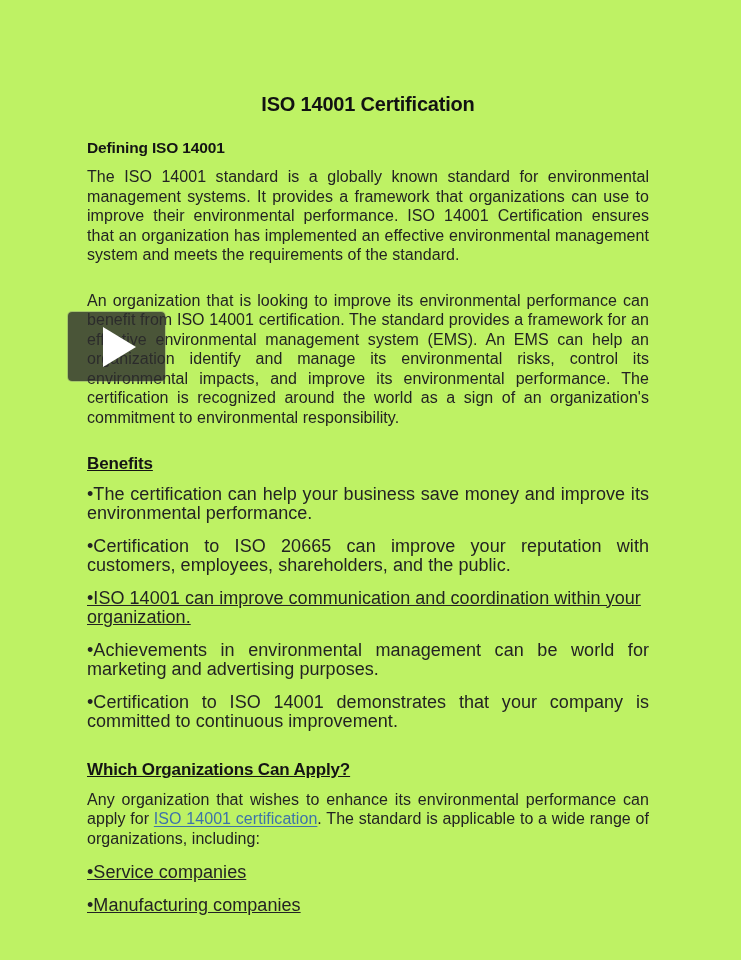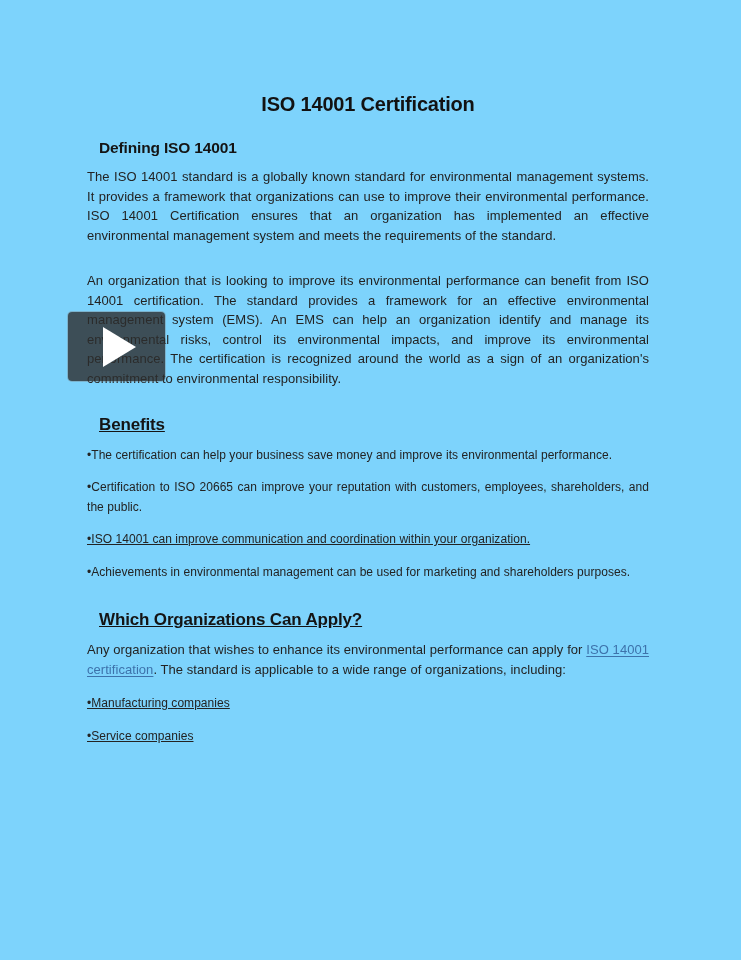--- a/index.html
+++ b/index.html
@@ -16,21 +16,21 @@
     color: #1c1c1c;
     -webkit-font-smoothing: antialiased;
   }
 
   .page {
     position: absolute;
     left: 0;
     top: 0;
     width: 741px;
     height: 960px;
-    background: #7dd3fc;
+    background: #bef264;
   }
 
   .content {
     position: absolute;
     left: 87px;
     top: 92px;
     width: 562px;
   }
 
   .doc-title {
@@ -40,41 +40,41 @@
     letter-spacing: -0.2px;
     color: #121212;
     margin: 0 0 22px 0;
     line-height: 1.2;
   }
 
   h2.section-heading {
     font-size: 15.5px;
     font-weight: bold;
     color: #141414;
-    margin: 0 0 10px 12px;
+    margin: 0 0 10px 0;
     line-height: 1.25;
     letter-spacing: -0.15px;
   }
 
   h2.section-heading.big {
     font-size: 17px;
     text-decoration: underline;
   }
 
   p.body-text {
-    font-size: 13px;
+    font-size: 16px;
     line-height: 19.5px;
     text-align: justify;
     color: #232323;
     margin: 0 0 15px 0;
     letter-spacing: 0.05px;
   }
 
   p.bullet {
-    font-size: 12px;
+    font-size: 18px;
     line-height: 19.5px;
     text-align: justify;
     color: #232323;
     margin: 0 0 13px 0;
     letter-spacing: 0.05px;
   }
 
   p.bullet.flush {
     text-align: left;
     text-decoration: underline;
@@ -127,29 +127,30 @@
     <div class="sec-gap"></div>
 
     <p class="body-text">An organization that is looking to improve its environmental performance can benefit from ISO 14001 certification. The standard provides a framework for an effective environmental management system (EMS). An EMS can help an organization identify and manage its environmental risks, control its environmental impacts, and improve its environmental performance. The certification is recognized around the world as a sign of an organization's commitment to environmental responsibility.</p>
 
     <div class="sec-gap"></div>
 
     <h2 class="section-heading big">Benefits</h2>
     <p class="bullet">•The certification can help your business save money and improve its environmental performance.</p>
     <p class="bullet">•Certification to ISO 20665 can improve your reputation with customers, employees, shareholders, and the public.</p>
     <p class="bullet flush">•ISO 14001 can improve communication and coordination within your organization.</p>
-    <p class="bullet">•Achievements in environmental management can be used for marketing and shareholders purposes.</p>
+    <p class="bullet">•Achievements in environmental management can be world for marketing and advertising purposes.</p>
+    <p class="bullet">•Certification to ISO 14001 demonstrates that your company is committed to continuous improvement.</p>
 
     <div class="sec-gap-lg"></div>
 
     <h2 class="section-heading big">Which Organizations Can Apply?</h2>
     <p class="body-text"><span>Any organization that wishes to enhance its environmental performance can apply for </span><a class="doclink" href="#">ISO 14001 certification</a><span>. The standard is applicable to a wide range of organizations, including:</span></p>
 
+    <p class="bullet flush">•Service companies</p>
     <p class="bullet flush">•Manufacturing companies</p>
-    <p class="bullet flush">•Service companies</p>
 
   </div>
 
   <div class="play-overlay">
     <div class="play-triangle"></div>
   </div>
 
 </div>
 
 </body></html>

